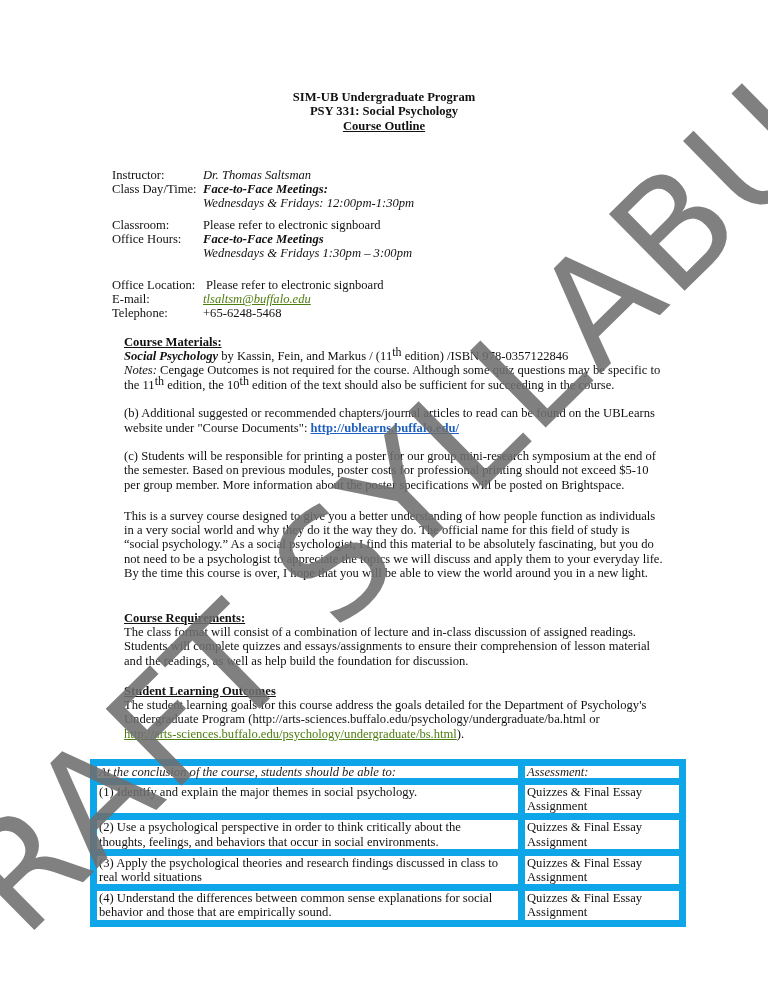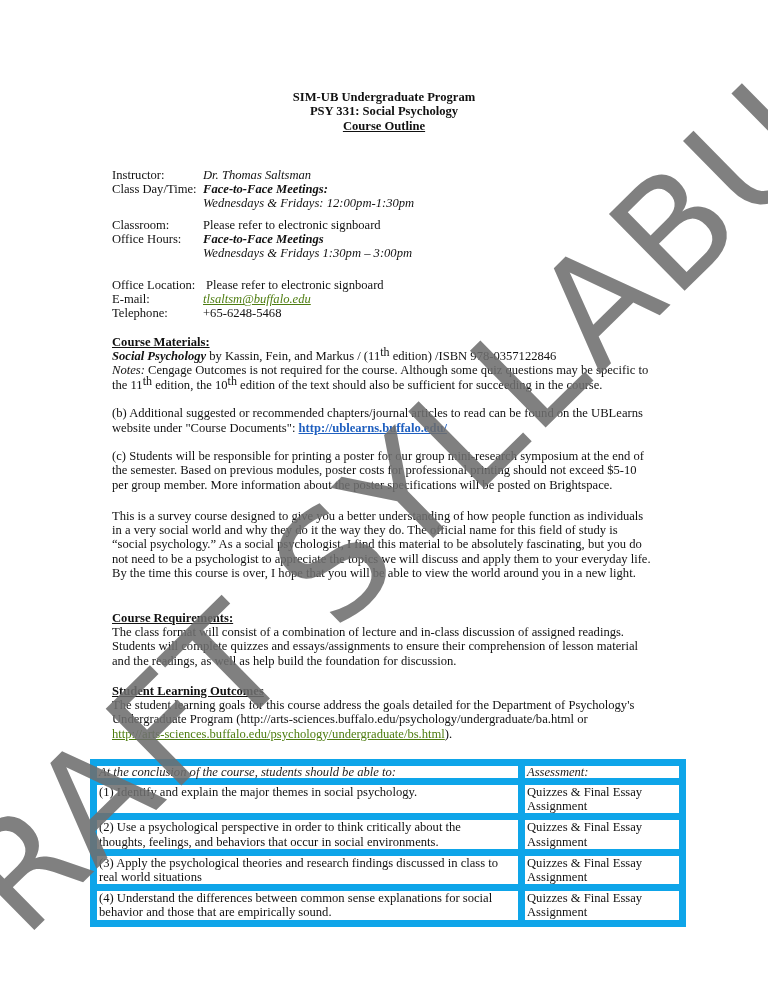--- a/index.html
+++ b/index.html
@@ -13,21 +13,21 @@
   .title-block div { white-space: nowrap; }
   .u { text-decoration: underline; }
   .info { position: absolute; left: 112px; width: 560px; }
   .info-row { display: flex; white-space: nowrap; height: 14.2px; }
   .info-row .lbl { width: 91px; flex: none; }
   .info-row .lbl.wide { width: 94px; }
   .it { font-style: italic; }
   .bi { font-style: italic; font-weight: bold; }
   a.link { color: #4d7c0f; text-decoration: underline; }
   a.link-bold { color: #1f5fbf; text-decoration: underline; font-weight: bold; }
-  .section { position: absolute; left: 112px; width: 572px; }
+  .section { position: absolute; left: 124px; width: 572px; }
   .section p { margin: 0; }
   .heading { font-weight: bold; text-decoration: underline; }
   sup { font-size: 12px; line-height: 0; vertical-align: 4px; }
   table.slo {
     position: absolute; left: 90px; top: 759px; width: 596px;
     border-collapse: collapse; font-size: 12.6px; line-height: 14.2px;
   }
   table.slo td { border: 7px solid #0ea5e9; padding: 0 2px 0 2px; vertical-align: top; }
   table.slo td.c1 { width: 417px; }
   table.slo tr.hdr td { font-style: italic; color: #222; height: 12px; line-height: 12px; }

